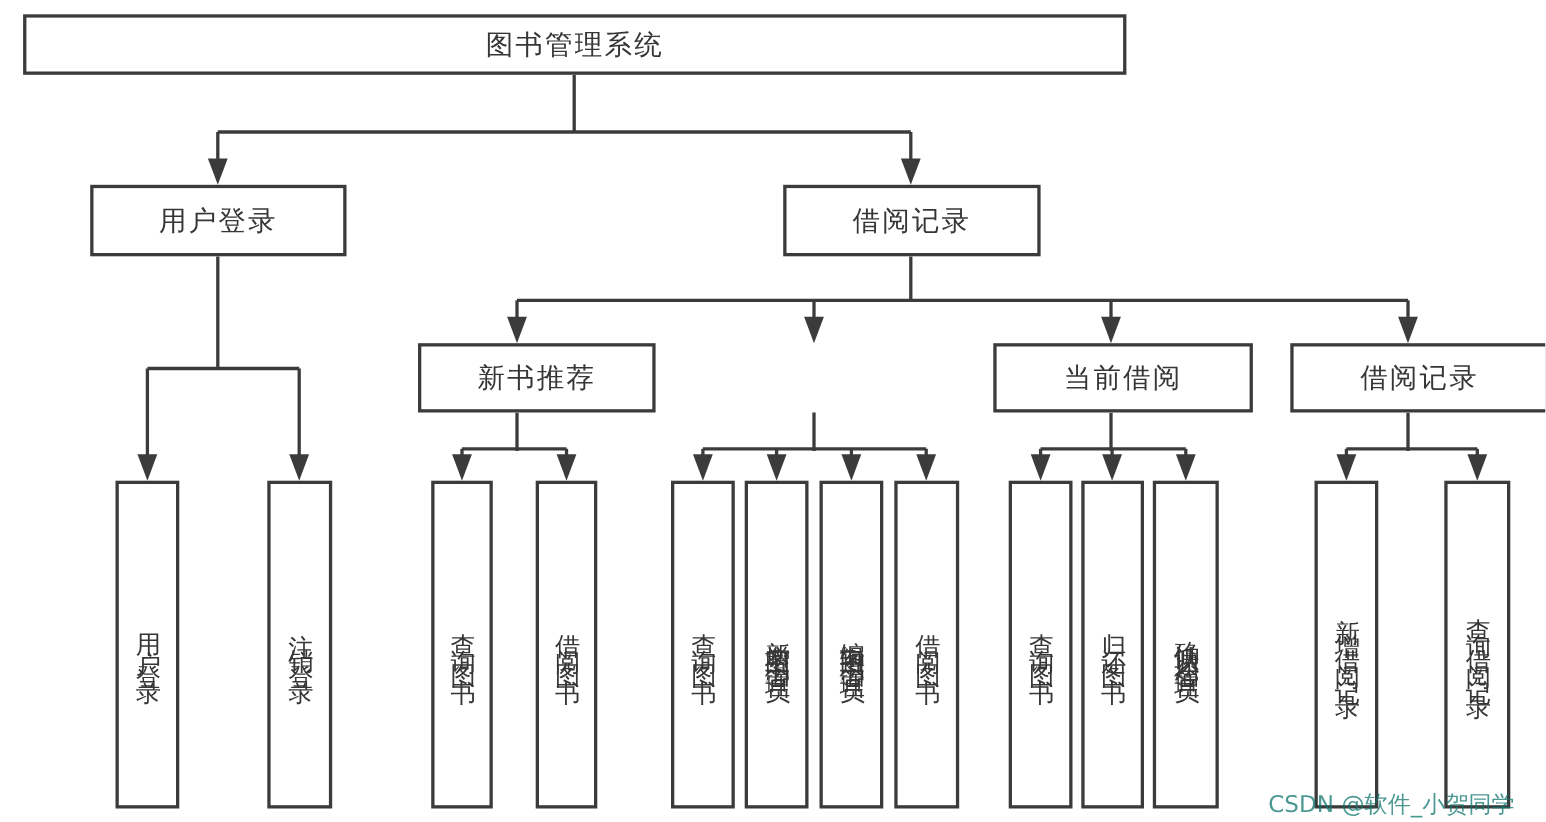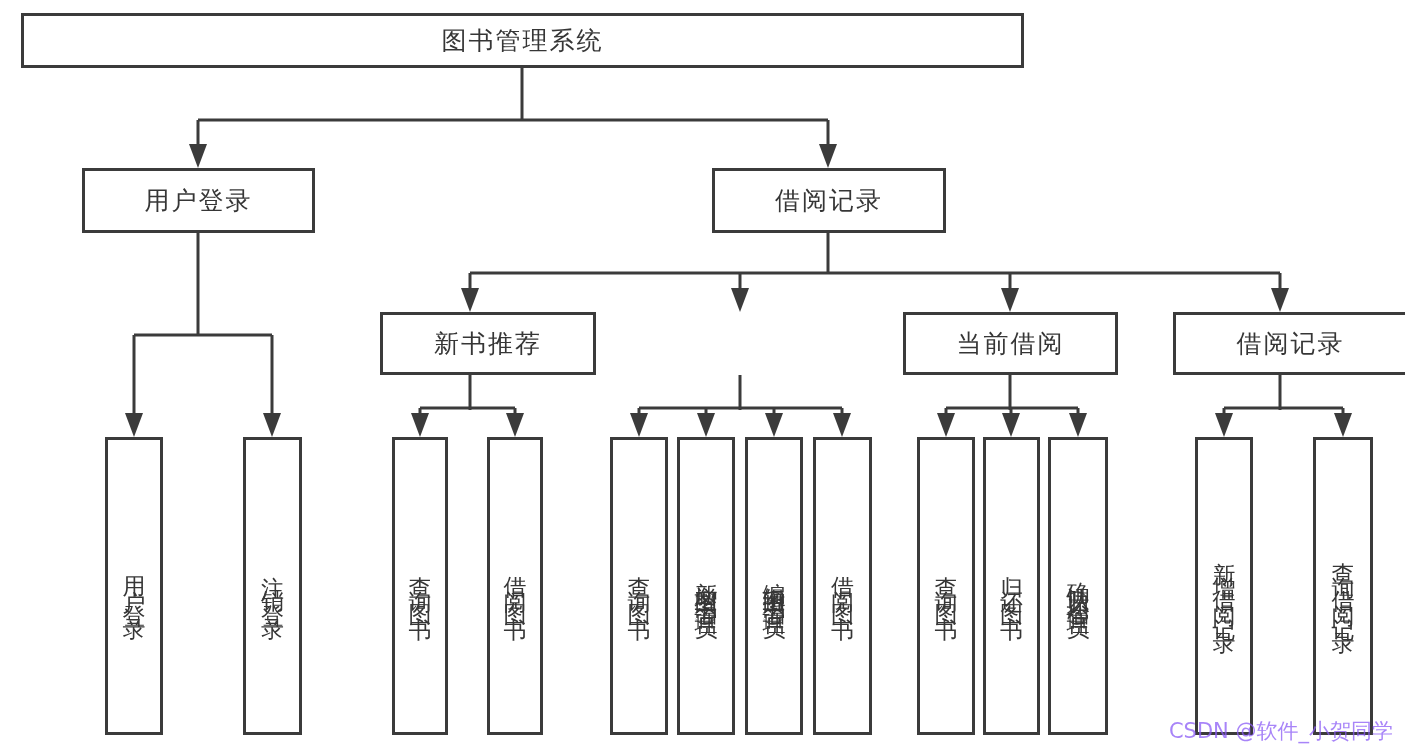--- a/index.html
+++ b/index.html
@@ -32,24 +32,24 @@
   .v {
     writing-mode: vertical-rl;
     text-orientation: mixed;
     font-size: 23px;
     letter-spacing: 14px;
     line-height: 1;
   }
   .v.long { letter-spacing: 5px; }
   #watermark {
     position: absolute;
-    right: 12px;
+    right: 28px;
     bottom: 2px;
     font-size: 21px;
-    color: #8b5cf6;
+    color: #0f766e;
     opacity: 0.75;
     white-space: nowrap;
     z-index: 5;
   }
 </style>
 </head>
 <body>
 
 <div id="stage">
 
@@ -107,21 +107,21 @@
       <line x1="1343" y1="408" x2="1343" y2="421" stroke="#3b3b3b" stroke-width="3"></line>
       <polygon points="1334,413 1352,413 1343,437" fill="#3b3b3b"></polygon>
     </svg>
 
   <div class="node h" style="left:21px; top:13px; width:1003px; height:55px;">图书管理系统</div>
 
   <div class="node h" style="left:82px; top:168px; width:233px; height:65px;">用户登录</div>
   <div class="node h" style="left:712px; top:168px; width:234px; height:65px;">借阅记录</div>
 
   <div class="node h" style="left:380px; top:312px; width:216px; height:63px;">新书推荐</div>
-  <div class="node h" style="left:903px; top:312px; width:215px; height:63px;">当前借阅</div>
+  <div class="node h" style="left:903px; top:312px; width:236px; height:63px;">当前借阅</div>
   <div class="node h" style="left:1173px; top:312px; width:235px; height:63px;">借阅记录</div>
 
   <div class="node v" style="left:105px; top:437px; width:58px; height:298px;">用户登录</div>
   <div class="node v" style="left:243px; top:437px; width:59px; height:298px;">注销登录</div>
 
   <div class="node v" style="left:392px; top:437px; width:56px; height:298px;">查询图书</div>
   <div class="node v" style="left:487px; top:437px; width:56px; height:298px;">借阅图书</div>
 
   <div class="node v" style="left:610px; top:437px; width:58px; height:298px;">查询图书</div>
   <div class="node v long" style="left:677px; top:437px; width:58px; height:298px;">新增图书（管理员）</div>

